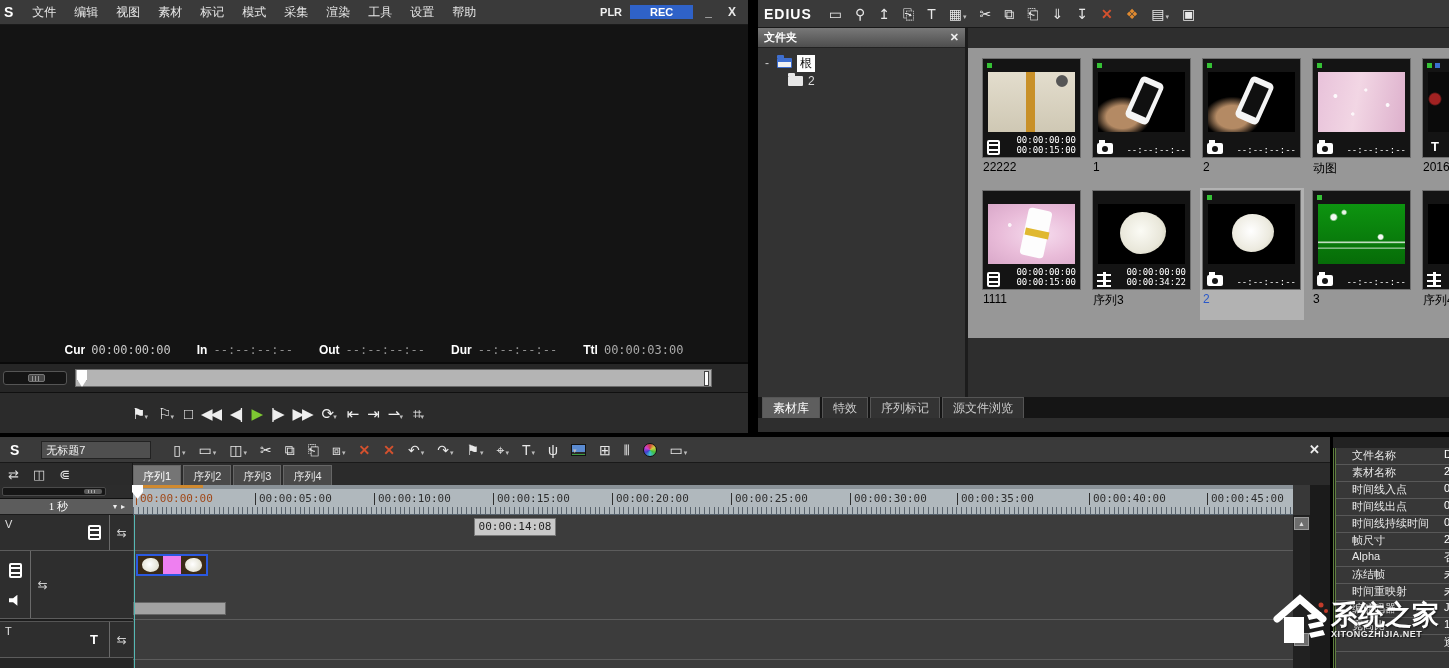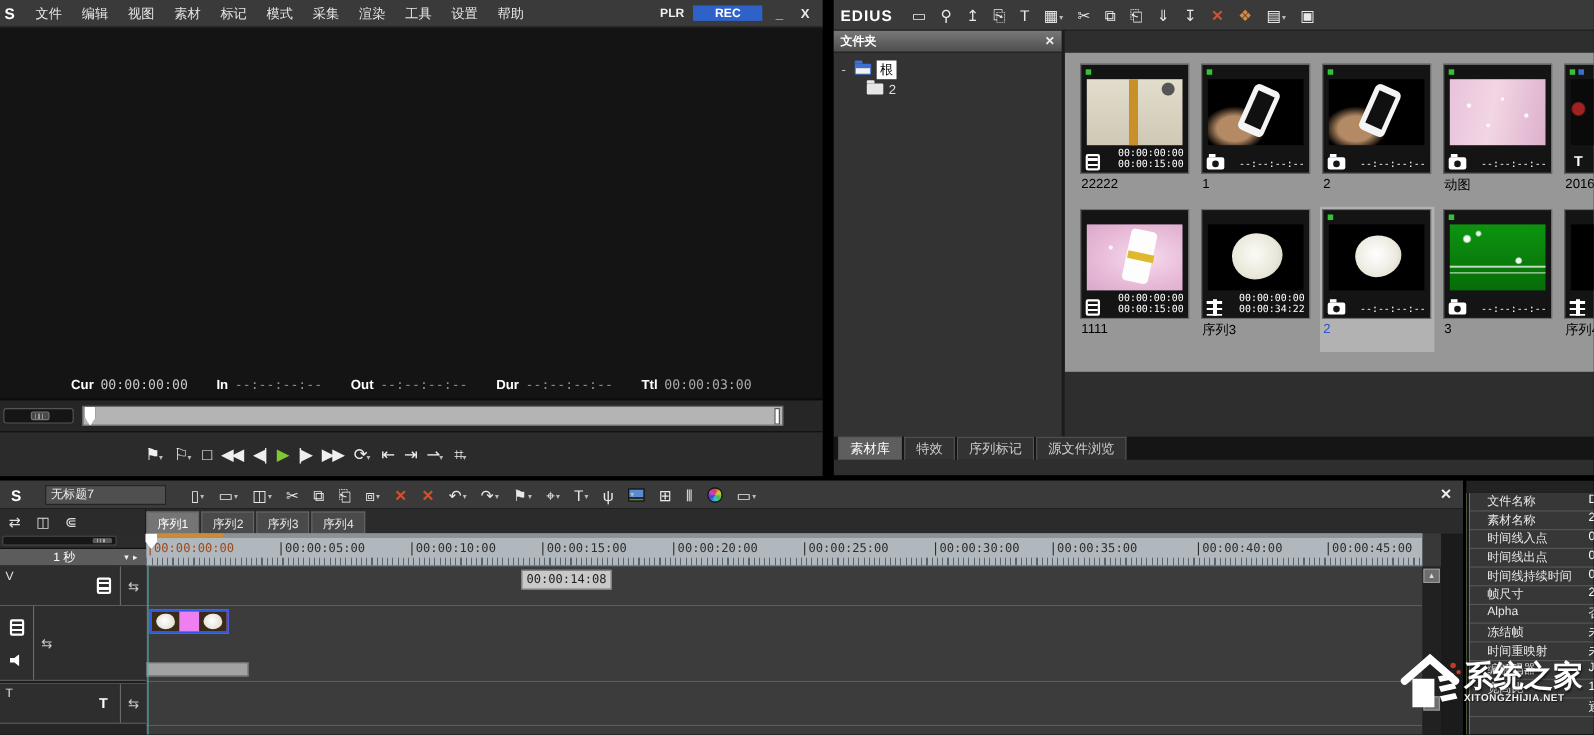--- a/index.html
+++ b/index.html
@@ -143,21 +143,21 @@
   .tltabs{display:flex;align-items:flex-end;gap:2px;padding-top:2px;}
   .tltab{height:20px;padding:3px 9px 0;background:#4a4a4a;border:1px solid #666;border-bottom:none;color:#e8e8e8;font-size:11px;cursor:default;}
   .tltab.active{background:#757575;color:#fff;}
 
   .tlbody{position:absolute;left:0;top:48px;width:100%;height:183px;display:flex;}
   .theader{width:133px;background:#262626;position:relative;flex:none;}
   .sliderrow{height:14px;background:#2c2c2c;position:relative;border-bottom:1px solid #111;}
   .hslider{position:absolute;left:2px;top:2px;width:104px;height:9px;background:#161616;border:1px solid #4a4a4a;border-radius:2px;}
   .hshandle{position:absolute;right:3px;top:1px;width:18px;height:5px;background:#5a5a5a;border-radius:2px;
     background-image:repeating-linear-gradient(90deg,#aaa 0 1px,transparent 1px 3px);background-size:9px 3px;background-position:4px 1px;background-repeat:no-repeat;}
-  .scalerow{height:16px;background:#5c5c5c;border-bottom:1px solid #1c1c1c;display:flex;align-items:center;color:#fff;font-size:11px;padding:0 6px;}
+  .scalerow{height:16px;background:#5c5c5c;border-bottom:1px solid #1c1c1c;display:flex;align-items:center;color:#fff;font-size:11px;padding:0 6px;font-family:Liberation Serif, serif;}
   .scalerow .sval{flex:1;text-align:center;}
   .scalearr{font-size:8px;color:#eee;padding:0 2px;}
   .thr{position:relative;border-bottom:1px solid #5c5c5c;background:#2e2e2e;display:flex;}
   .thr .tlabel{color:#e0e0e0;font-size:11px;padding:3px 0 0 5px;flex:1;}
   .thr .ticons{width:30px;display:flex;flex-direction:column;align-items:center;justify-content:space-around;padding:4px 0;}
   .thr .patch{width:24px;border-left:1px solid #6a6a6a;display:flex;align-items:center;justify-content:center;color:#ccc;font-size:12px;}
   .speaker{width:12px;height:11px;background:#fff;clip-path:polygon(0 32%,34% 32%,70% 0,70% 100%,34% 68%,0 68%);}
   .ticonT{color:#fff;font-weight:bold;font-size:13px;}
   .thgap{height:3px;background:#1d1d1d;border-bottom:1px solid #555;}
 

